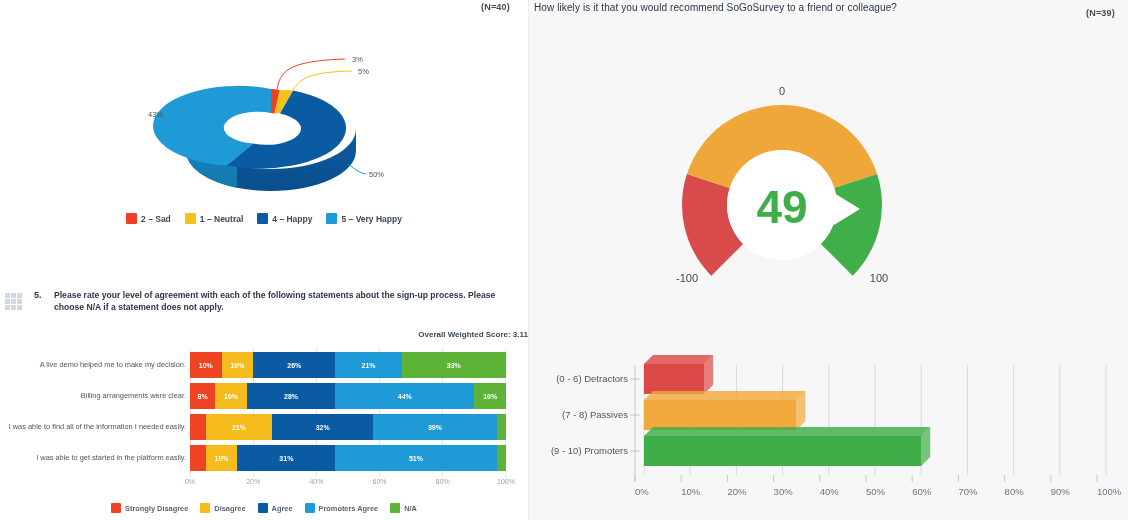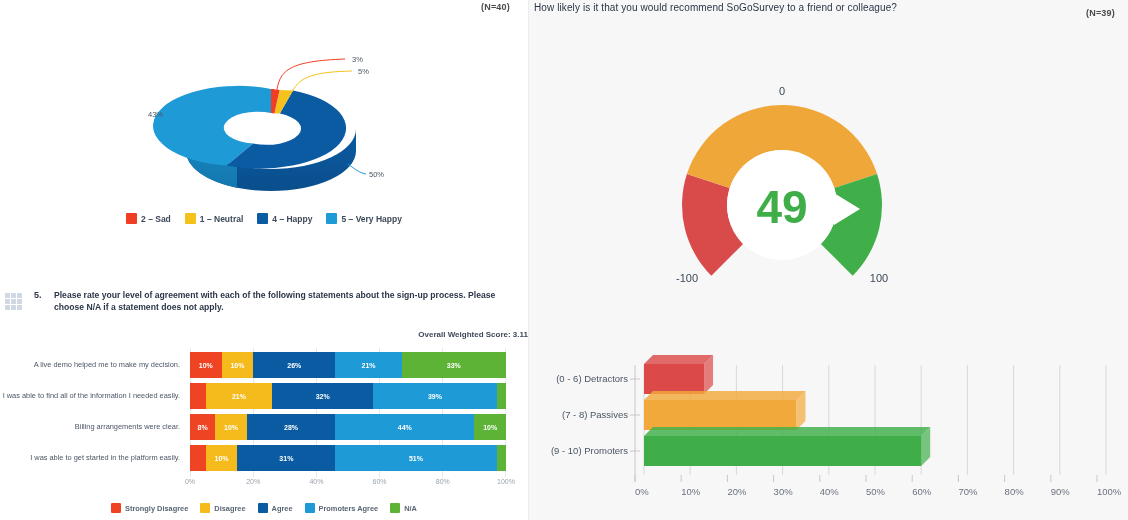--- a/index.html
+++ b/index.html
@@ -49,21 +49,21 @@
   .ows{
     position:absolute;left:0;top:330px;width:515px;text-align:right;
     font-size:8px;font-weight:bold;color:#3d4858;padding-left:13px;
   }
 
   
   .sb-chart{position:absolute;left:0;top:352px;width:528px;height:130px;}
   .sb-rows{position:absolute;left:0;top:0;width:528px;}
   .sb-row{display:flex;align-items:center;height:26px;margin-bottom:5px;}
   .sb-label{
-    width:190px;flex:0 0 190px;text-align:right;padding-right:10px;box-sizing:border-box;
+    width:190px;flex:0 0 190px;text-align:right;padding-right:4px;box-sizing:border-box;
     font-size:7.4px;color:#4a5564;line-height:1.35;
   }
   .sb-track{position:relative;width:316px;flex:0 0 316px;height:26px;display:flex;}
   .sb-seg{
     height:26px;display:flex;align-items:center;justify-content:center;
     font-size:7px;font-weight:bold;color:#ffffff;overflow:hidden;white-space:nowrap;
   }
   .sb-gridlines{position:absolute;left:190px;top:-4px;width:316px;height:129px;pointer-events:none;}
   .sb-gridlines span{position:absolute;top:0;width:1px;height:100%;background:#e8e8e8;}
   .sb-axis{
@@ -192,37 +192,37 @@
             <div class="sb-label">A live demo helped me to make my decision.</div>
             <div class="sb-track">
               <div class="sb-seg" style="background: rgb(239, 68, 35); width: 31.6px;">10%</div>
               <div class="sb-seg" style="background: rgb(245, 187, 29); width: 31.6px;">10%</div>
               <div class="sb-seg" style="background: rgb(11, 91, 163); width: 82.16px;">26%</div>
               <div class="sb-seg" style="background: rgb(30, 154, 214); width: 66.36px;">21%</div>
               <div class="sb-seg" style="background: rgb(92, 179, 53); width: 104.28px;">33%</div>
             </div>
           </div>
           <div class="sb-row">
+            <div class="sb-label">Billing arrangements were clear.</div>
+            <div class="sb-track">
+              <div class="sb-seg" style="background: rgb(239, 68, 35); width: 25.28px;">8%</div>
+              <div class="sb-seg" style="background: rgb(245, 187, 29); width: 31.6px;">10%</div>
+              <div class="sb-seg" style="background: rgb(11, 91, 163); width: 88.48px;">28%</div>
+              <div class="sb-seg" style="background: rgb(30, 154, 214); width: 139.04px;">44%</div>
+              <div class="sb-seg" style="background: rgb(92, 179, 53); width: 31.6px;">10%</div>
+            </div>
+          </div>
+          <div class="sb-row">
             <div class="sb-label">I was able to find all of the information I needed easily.</div>
             <div class="sb-track">
               <div class="sb-seg" style="background: rgb(239, 68, 35); width: 15.8px;"></div>
               <div class="sb-seg" style="background: rgb(245, 187, 29); width: 66.36px;">21%</div>
               <div class="sb-seg" style="background: rgb(11, 91, 163); width: 101.12px;">32%</div>
               <div class="sb-seg" style="background: rgb(30, 154, 214); width: 123.24px;">39%</div>
               <div class="sb-seg" style="background: rgb(92, 179, 53); width: 9.48px;"></div>
-            </div>
-          </div>
-          <div class="sb-row">
-            <div class="sb-label">Billing arrangements were clear.</div>
-            <div class="sb-track">
-              <div class="sb-seg" style="background: rgb(239, 68, 35); width: 25.28px;">8%</div>
-              <div class="sb-seg" style="background: rgb(245, 187, 29); width: 31.6px;">10%</div>
-              <div class="sb-seg" style="background: rgb(11, 91, 163); width: 88.48px;">28%</div>
-              <div class="sb-seg" style="background: rgb(30, 154, 214); width: 139.04px;">44%</div>
-              <div class="sb-seg" style="background: rgb(92, 179, 53); width: 31.6px;">10%</div>
             </div>
           </div>
           <div class="sb-row">
             <div class="sb-label">I was able to get started in the platform easily.</div>
             <div class="sb-track">
               <div class="sb-seg" style="background: rgb(239, 68, 35); width: 15.8px;"></div>
               <div class="sb-seg" style="background: rgb(245, 187, 29); width: 31.6px;">10%</div>
               <div class="sb-seg" style="background: rgb(11, 91, 163); width: 97.96px;">31%</div>
               <div class="sb-seg" style="background: rgb(30, 154, 214); width: 161.16px;">51%</div>
               <div class="sb-seg" style="background: rgb(92, 179, 53); width: 9.48px;"></div>

